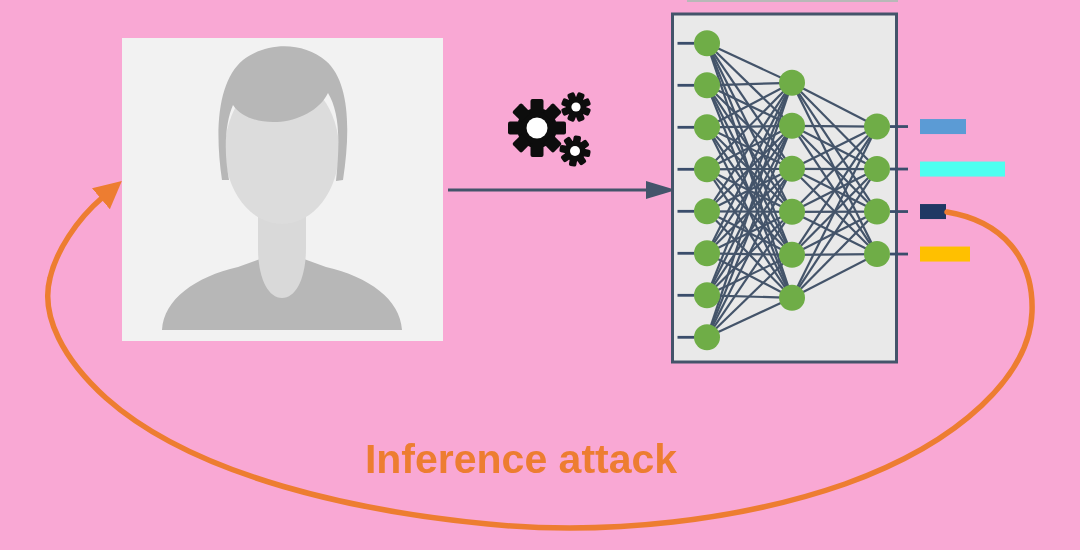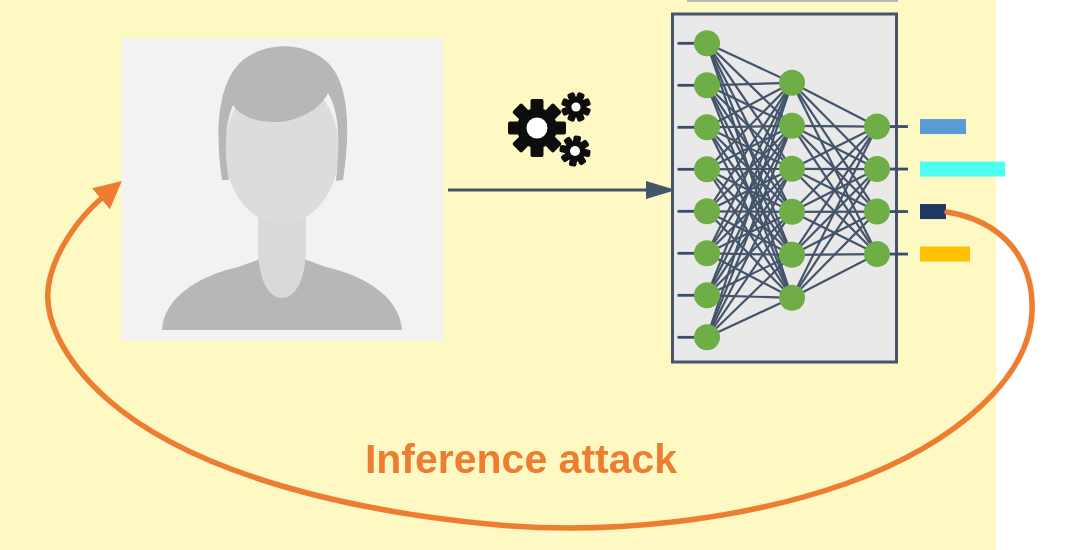--- a/index.html
+++ b/index.html
@@ -1,18 +1,18 @@
 <!DOCTYPE html>
 <html><head>
 <meta charset="utf-8">
 <style>
   html,body{margin:0;padding:0;background:#ffffff;}
   body{width:1080px;height:550px;overflow:hidden;
        font-family:"Liberation Sans","DejaVu Sans",sans-serif;}
-  #stage{position:relative;width:996px;height:550px;background:#fef9c3;}
+  #stage{position:relative;width:1080px;height:550px;background:#f9a8d4;}
   svg{display:block;}
   text{font-family:"Liberation Sans","DejaVu Sans",sans-serif;}
 </style>
 </head>
 <body>
 
 <div id="stage">
   <svg width="1080" height="550" viewBox="0 0 1080 550">
 
     <defs>

